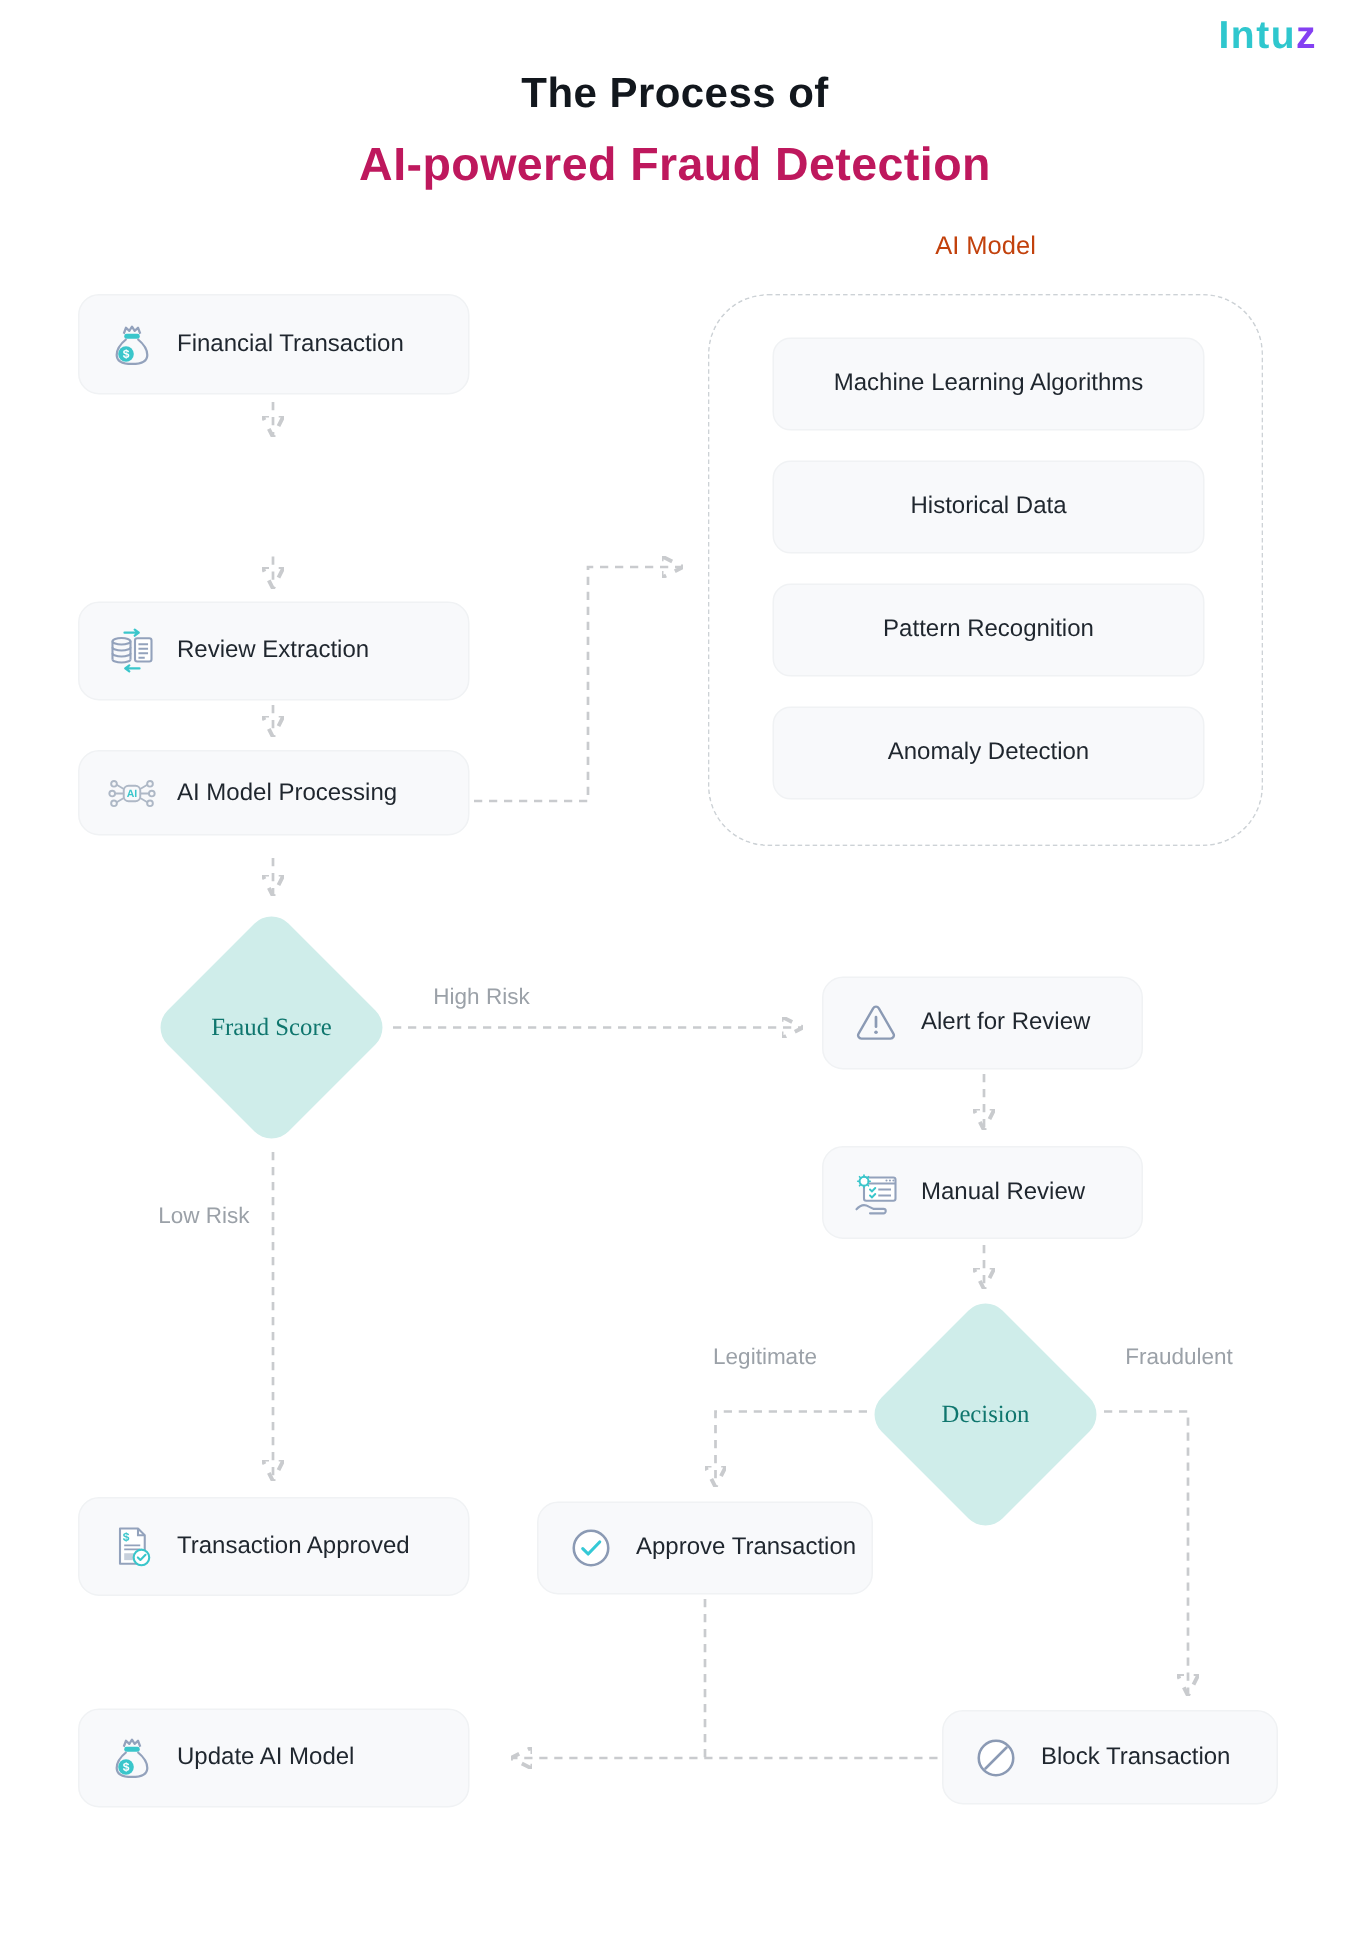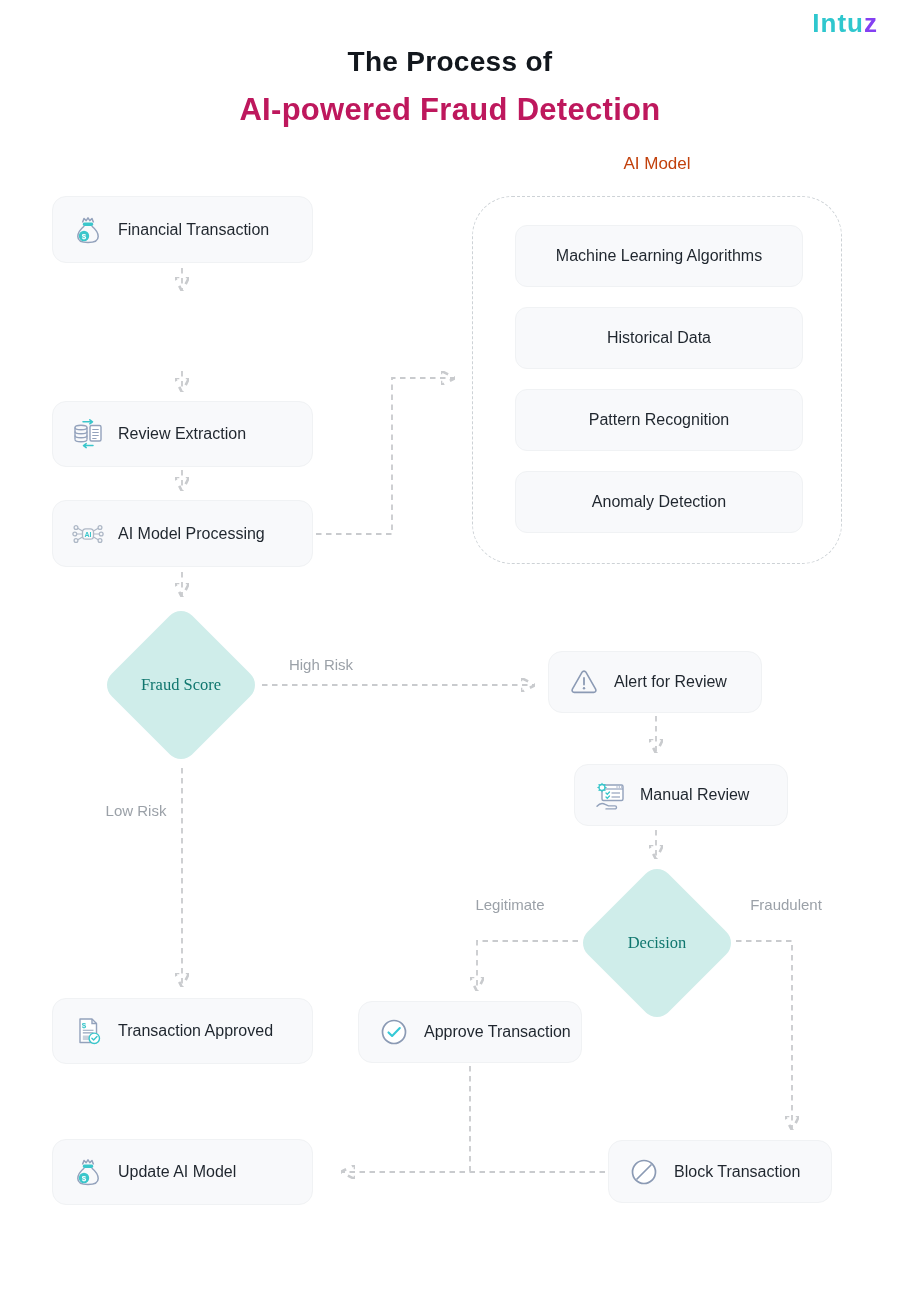--- a/index.html
+++ b/index.html
@@ -100,21 +100,21 @@
         <path d="M4 14.5 A6 2.2 0 0 0 16 14.5 M4 18.5 A6 2.2 0 0 0 16 18.5 M4 22.5 A6 2.2 0 0 0 16 22.5" fill="none" stroke="#93A2BC" stroke-width="1.4"></path>
         <rect x="19" y="8.5" width="11" height="15.5" rx="1.5" fill="#ffffff" stroke="#93A2BC" stroke-width="1.4"></rect>
         <path d="M21.3 12.5 H27.7 M21.3 15.5 H27.7 M21.3 18.5 H27.7 M21.3 21.5 H25.5" stroke="#93A2BC" stroke-width="1.2" fill="none"></path>
         <path d="M12 4.8 H21.5 M21.5 4.8 L18.8 2.8 M21.5 4.8 L18.8 6.8" stroke="#3AC6CB" stroke-width="1.5" fill="none" stroke-linecap="round"></path>
         <path d="M22 28.6 H12.5 M12.5 28.6 L15.2 26.6 M12.5 28.6 L15.2 30.6" stroke="#3AC6CB" stroke-width="1.5" fill="none" stroke-linecap="round"></path>
       </svg>
     </span>
     <span>Review Extraction</span>
   </div>
 
-  <div class="node" style="left:52px; top:500px; width:261px; height:67px;">
+  <div class="node" style="left:52px; top:500px; width:261px; height:57px;">
     <span class="icon">
       <svg class="ic" width="34" height="34" viewBox="0 0 34 34">
         <circle cx="5" cy="10.5" r="1.9" fill="none" stroke="#AEB8C6" stroke-width="1.3"></circle>
         <circle cx="3.8" cy="17" r="1.9" fill="none" stroke="#AEB8C6" stroke-width="1.3"></circle>
         <circle cx="5" cy="23.5" r="1.9" fill="none" stroke="#AEB8C6" stroke-width="1.3"></circle>
         <circle cx="29" cy="10.5" r="1.9" fill="none" stroke="#AEB8C6" stroke-width="1.3"></circle>
         <circle cx="30.2" cy="17" r="1.9" fill="none" stroke="#AEB8C6" stroke-width="1.3"></circle>
         <circle cx="29" cy="23.5" r="1.9" fill="none" stroke="#AEB8C6" stroke-width="1.3"></circle>
         <path d="M6.8 11.2 L11.5 14 M5.7 17 H11.5 M6.8 22.8 L11.5 20 M27.2 11.2 L22.5 14 M28.3 17 H22.5 M27.2 22.8 L22.5 20" stroke="#AEB8C6" stroke-width="1.2" fill="none"></path>
         <rect x="11.5" y="11.8" width="11" height="10.4" rx="3.2" fill="none" stroke="#AEB8C6" stroke-width="1.3"></rect>
@@ -131,21 +131,21 @@
     <span class="icon">
       <svg class="ic" width="34" height="34" viewBox="0 0 34 34">
         <path d="M15.1 7.2 C16 5.7 18 5.7 18.9 7.2 L28.6 24.1 C29.5 25.6 28.4 27.4 26.7 27.4 H7.3 C5.6 27.4 4.5 25.6 5.4 24.1 Z" fill="none" stroke="#8B9AB4" stroke-width="1.6" stroke-linejoin="round"></path>
         <path d="M17 13 V19.5" stroke="#8B9AB4" stroke-width="1.8" stroke-linecap="round"></path>
         <circle cx="17" cy="23.2" r="1.2" fill="#8B9AB4"></circle>
       </svg>
     </span>
     <span>Alert for Review</span>
   </div>
 
-  <div class="node" style="left:548px; top:764px; width:214px; height:62px;margin-left:26px;">
+  <div class="node" style="left:548px; top:764px; width:214px; height:62px;">
     <span class="icon">
       <svg class="ic" width="34" height="34" viewBox="0 0 34 34">
         <rect x="9" y="7" width="21" height="15.5" rx="1.5" fill="#ffffff" stroke="#93A2BC" stroke-width="1.4"></rect>
         <path d="M9 11 H30" stroke="#93A2BC" stroke-width="1.2"></path>
         <circle cx="24" cy="9" r="0.7" fill="#93A2BC"></circle>
           <circle cx="26.3" cy="9" r="0.7" fill="#93A2BC"></circle>
           <circle cx="28.6" cy="9" r="0.7" fill="#93A2BC"></circle>
         <path d="M13 15 l1.3 1.3 L16.5 14" stroke="#3AC6CB" stroke-width="1.3" fill="none" stroke-linecap="round"></path>
         <path d="M18.5 15 H27" stroke="#93A2BC" stroke-width="1.2"></path>
         <path d="M13 19 l1.3 1.3 L16.5 18" stroke="#3AC6CB" stroke-width="1.3" fill="none" stroke-linecap="round"></path>
@@ -197,21 +197,21 @@
         <path d="M11.5 9.5 L13 5.5 L15.2 7.6 L17 4.8 L18.8 7.6 L21 5.5 L22.5 9.5" fill="none" stroke="#93A2BC" stroke-width="1.5" stroke-linejoin="round"></path>
         <rect x="11.8" y="9.5" width="10.4" height="3.4" rx="1.6" fill="#3AC6CB"></rect>
         <path d="M13.3 13 C9 16.5 6.8 20 6.8 23.6 C6.8 27.6 10.4 29.6 17 29.6 C23.6 29.6 27.2 27.6 27.2 23.6 C27.2 20 25 16.5 20.7 13" fill="none" stroke="#93A2BC" stroke-width="1.5"></path>
         <circle cx="13" cy="23" r="5.2" fill="#3AC6CB"></circle>
         <text x="13" y="25.6" text-anchor="middle" font-size="8" font-weight="bold" fill="#ffffff" font-family="Liberation Sans, sans-serif">$</text>
       </svg>
     </span>
     <span>Update AI Model</span>
   </div>
 
-  <div class="node" style="left:608px; top:1140px; width:224px; height:63px;">
+  <div class="node" style="left:628px; top:1140px; width:224px; height:63px;">
     <span class="icon">
       <svg class="ic" width="34" height="34" viewBox="0 0 34 34">
         <circle cx="17" cy="17" r="11.5" fill="#ffffff" stroke="#8B9AB4" stroke-width="1.7"></circle>
         <path d="M10 24 L24 10" stroke="#8B9AB4" stroke-width="1.7" stroke-linecap="round"></path>
       </svg>
     </span>
     <span>Block Transaction</span>
   </div>
 
 </div>

